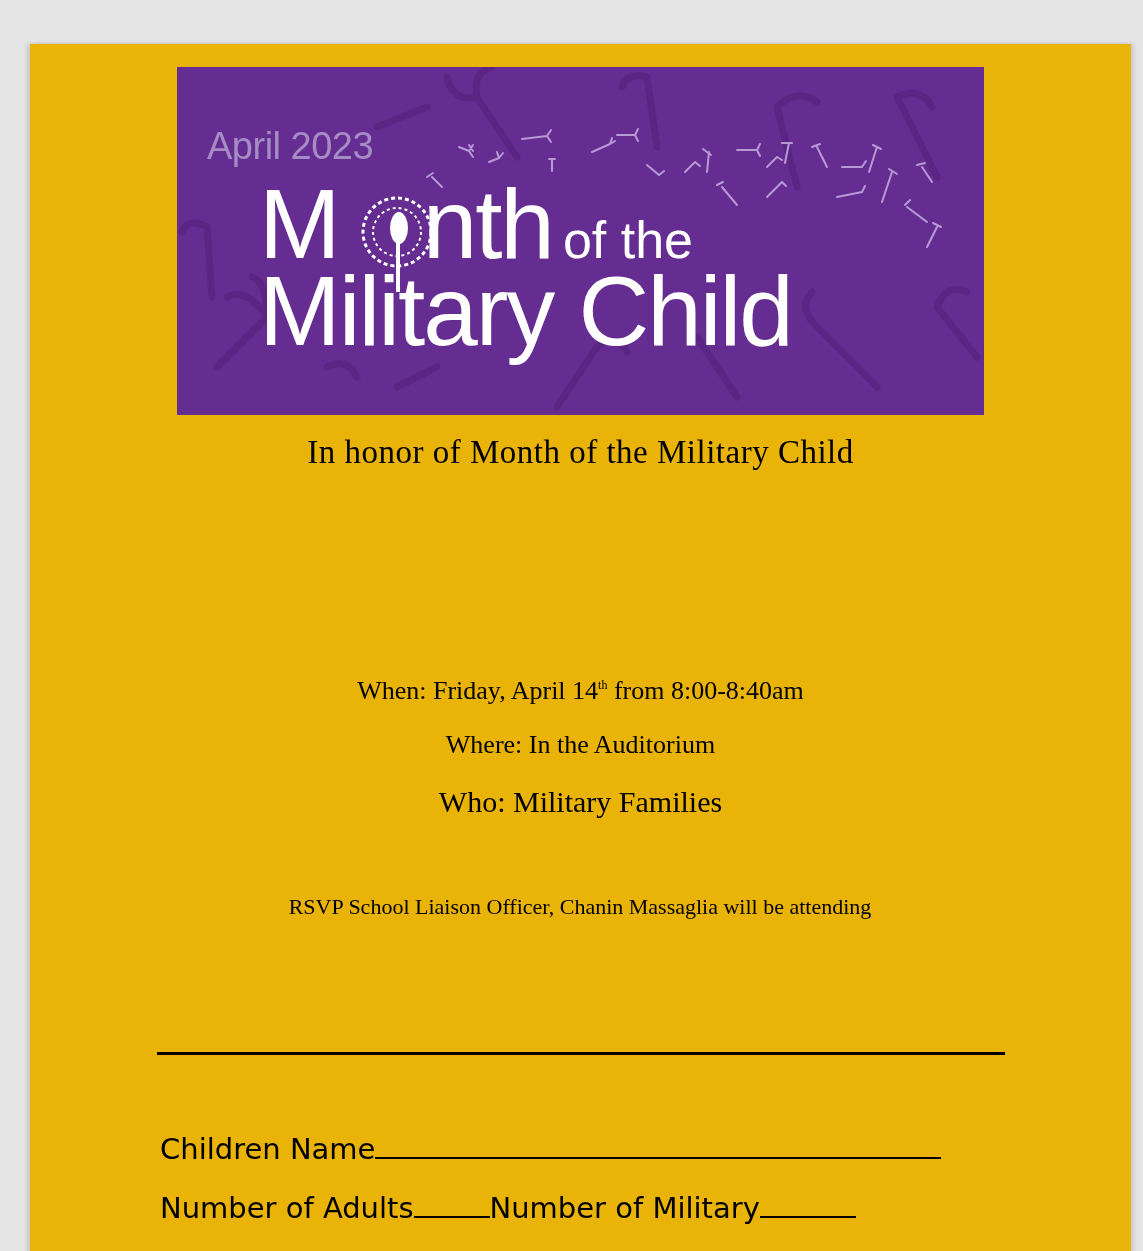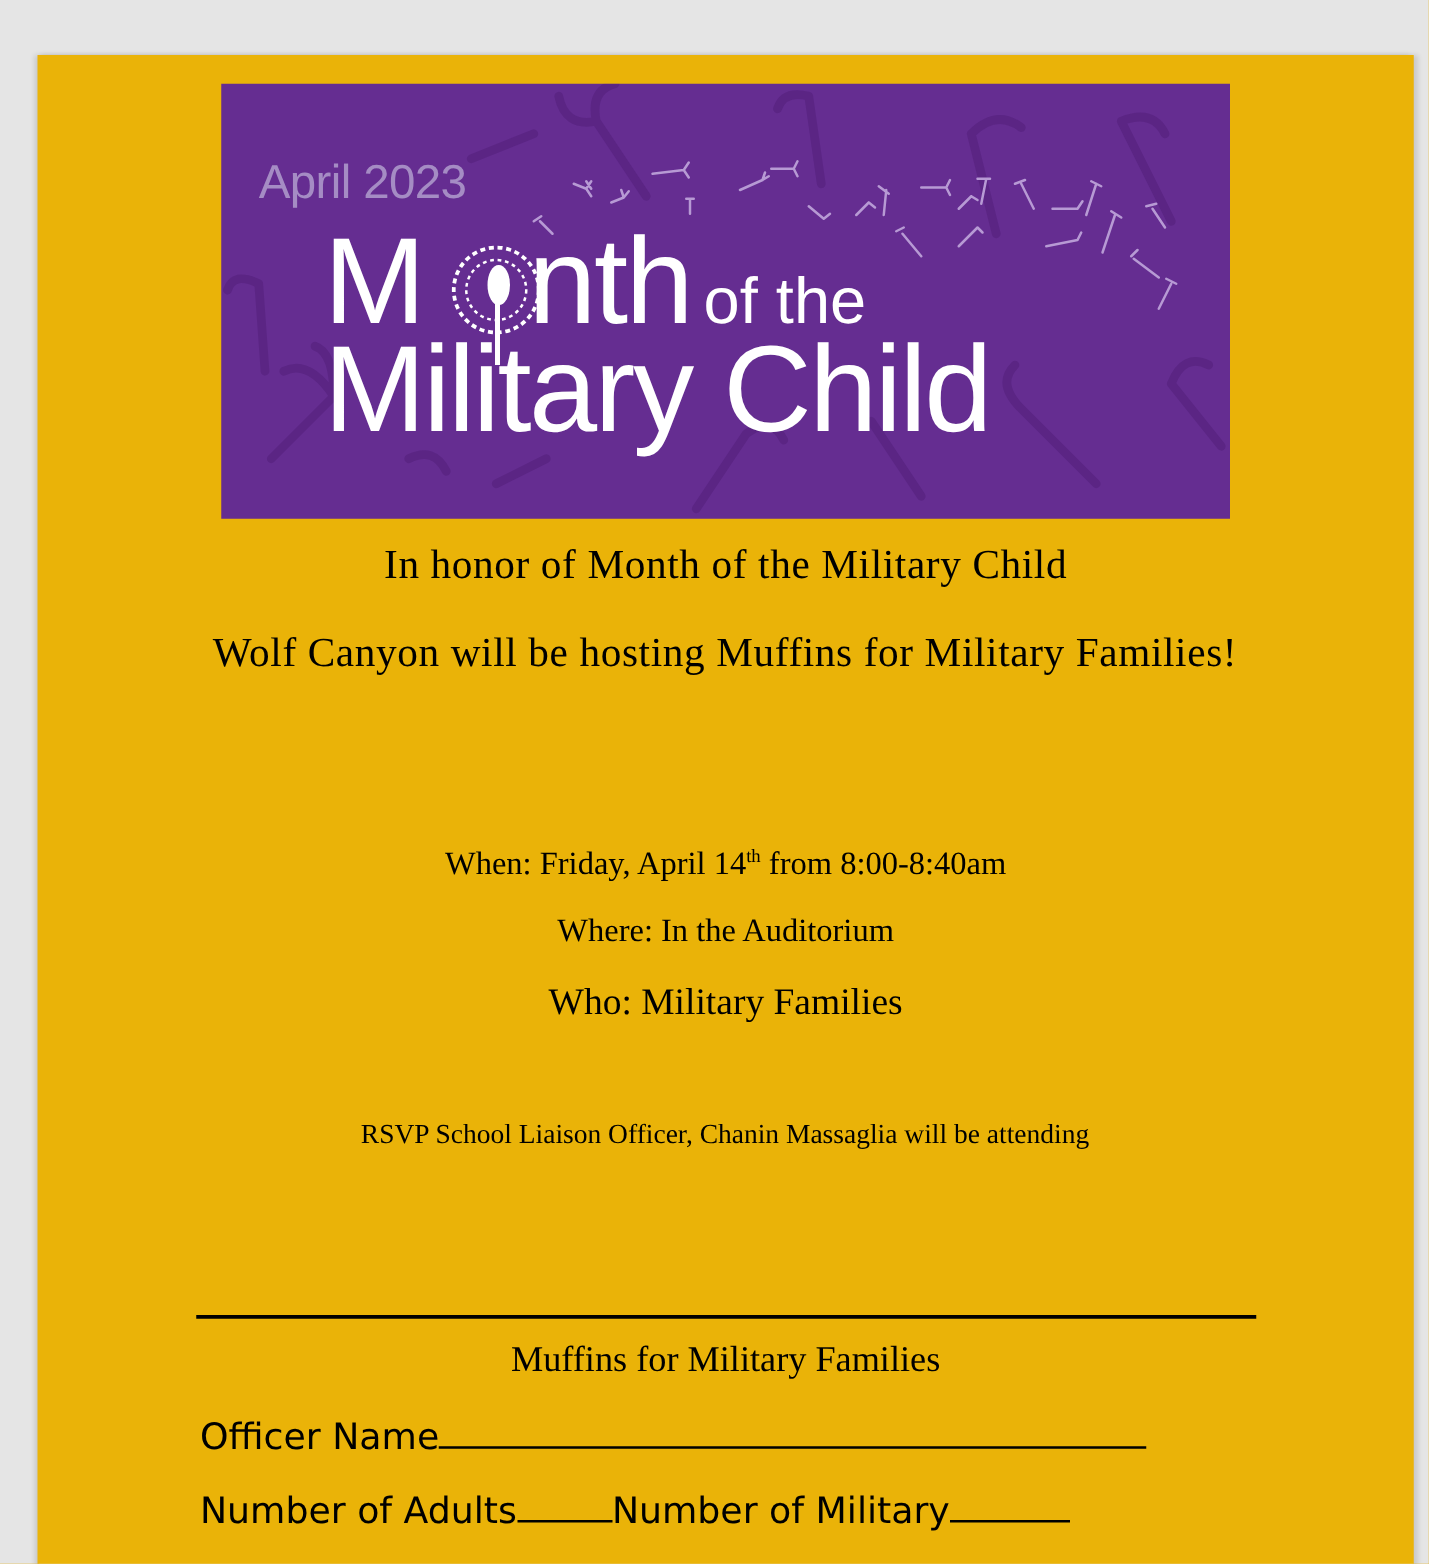--- a/index.html
+++ b/index.html
@@ -39,21 +39,21 @@
       font-family: "Liberation Sans", sans-serif; font-size: 98px; color: #fff;
       letter-spacing: -2px; white-space: nowrap; line-height: 1;
     }
     .text {
       position: absolute; left: 0; width: 1101px; text-align: center;
       color: #000; font-family: Liberation Serif, serif;
     }
     .t-honor { top: 390px; font-size: 33px; letter-spacing: 0.5px; }
     .t-host { top: 454px; font-size: 33px; line-height: 50px; left: 130px; width: 840px; letter-spacing: 0.5px; }
     .t-when { top: 632px; font-size: 26px; }
-    .t-when sup { font-size: 15px; }
+    .t-when sup { font-size: 12px; }
     .t-where { top: 686px; font-size: 26px; }
     .t-who { top: 741px; font-size: 30px; }
     .t-liaison { top: 845px; font-size: 22px; line-height: 35px; left: 160px; width: 780px; }
     .t-rsvp { top: 928px; font-size: 27px; line-height: 40px; left: 120px; width: 862px; }
     .divider {
       position: absolute; left: 127px; top: 1008px; width: 848px; height: 3px; background: #000;
     }
     .t-form-title { top: 1028px; font-size: 29px; }
     .form-row {
       position: absolute; left: 130px; font-size: 29px; color: #000; white-space: nowrap;
@@ -119,30 +119,28 @@
       </g>
     </svg>
     <div class="year">April 2023</div>
     <div class="line1">
       <span>M</span><span class="gap"></span><span>nth</span><span class="ofthe">of the</span>
     </div>
     <div class="line2">Military Child</div>
   </div>
 
   <div class="text t-honor">In honor of Month of the Military Child</div>
-  <div class="text t-host">Wolf Canyon will be hosting Muffins for Military Families!</div>
 
   <div class="text t-when"><span>When: Friday, April 14</span><sup>th</sup><span> from 8:00-8:40am</span></div>
   <div class="text t-where">Where: In the Auditorium</div>
   <div class="text t-who">Who: Military Families</div>
 
   <div class="text t-liaison">RSVP School Liaison Officer, Chanin Massaglia will be attending</div>
 
   <div class="divider"></div>
 
-  <div class="text t-form-title">Muffins for Military Families</div>
   <div class="form-row r-name">
-    <span>Officer Name</span><span class="blank" style="width:566px"></span>
+    <span>Children Name</span><span class="blank" style="width:566px"></span>
   </div>
   <div class="form-row r-count">
     <span>Number of Adults</span><span class="blank" style="width:76px"></span><span>Number of Military</span><span class="blank" style="width:96px"></span>
   </div>
 </div>
 
 </body></html>

